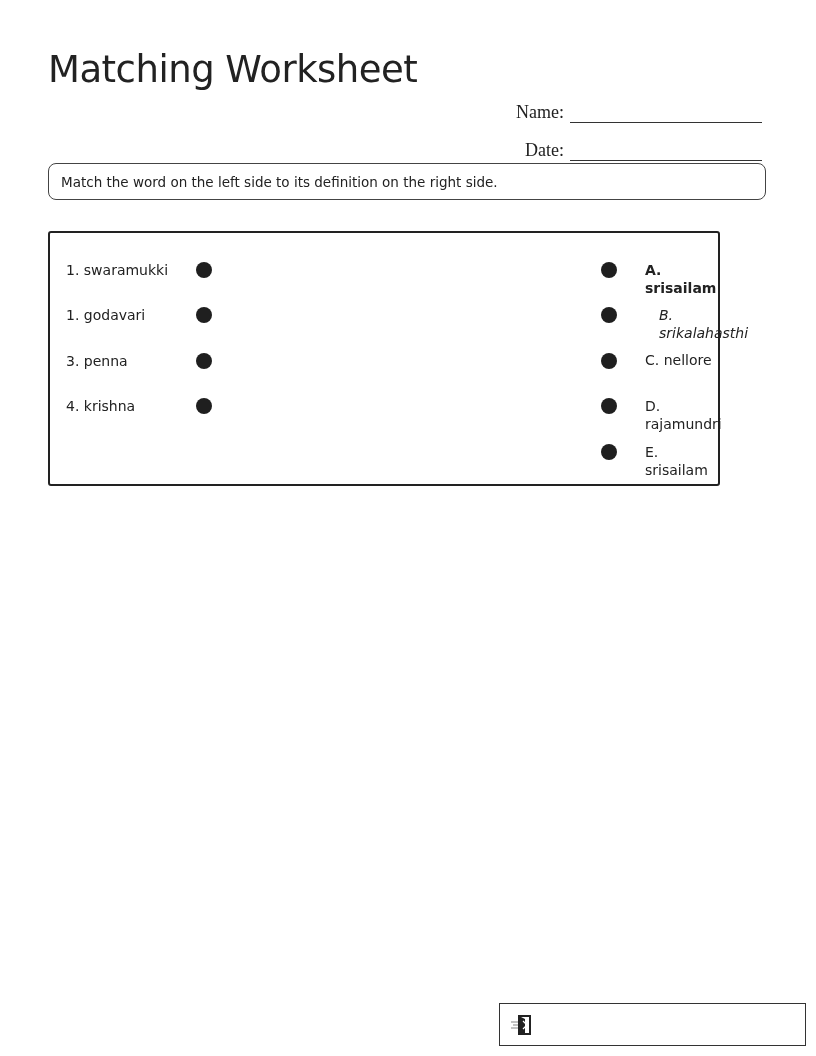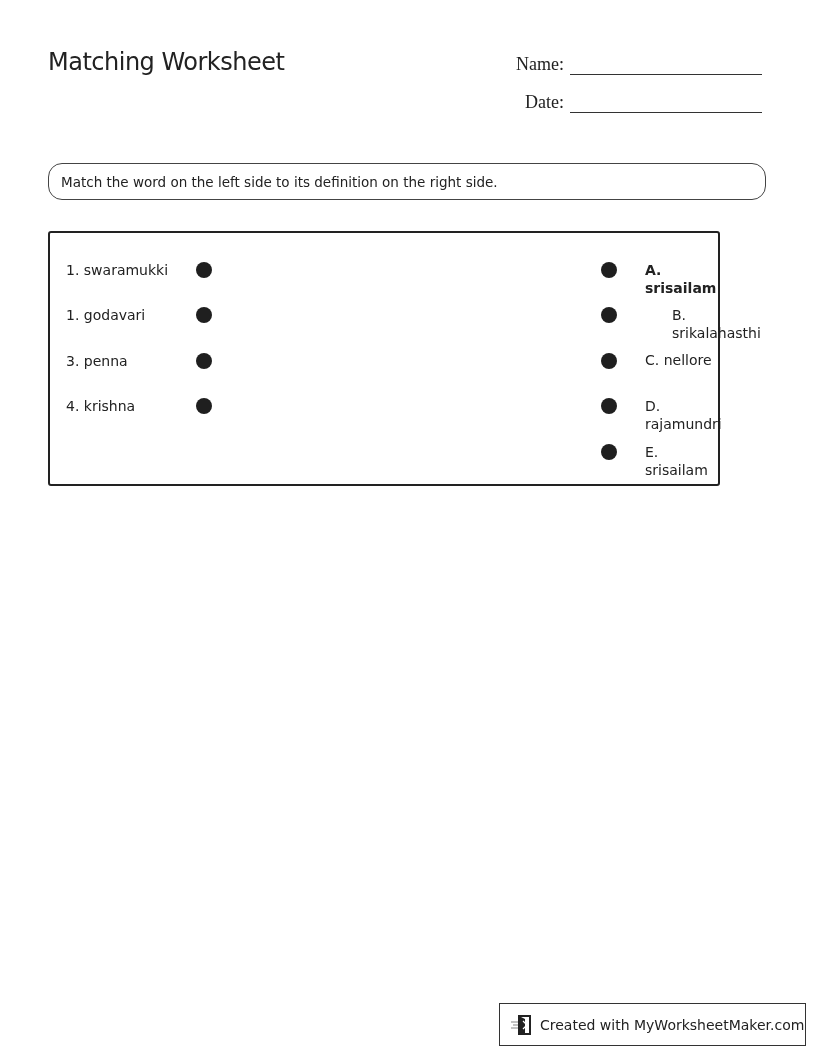--- a/index.html
+++ b/index.html
@@ -1,25 +1,25 @@
 <!DOCTYPE html>
 <html><head>
   <meta charset="utf-8">
   <style>
     html, body { margin: 0; padding: 0; background: #ffffff; }
     body { width: 816px; height: 1056px; position: relative; overflow: hidden;
            font-family: "DejaVu Sans", sans-serif; color: #222; }
-    .title { position: absolute; left: 48px; top: 48px; font-size: 24px; font-weight: normal;
+    .title { position: absolute; left: 48px; top: 48px; font-size: 37px; font-weight: normal;
              letter-spacing: -0.5px; color: #222; margin: 0; }
-    .field-row { position: absolute; display: flex; align-items: flex-end; }
+    .field-row { position: absolute; display: flex; align-items: flex-end; margin-top: 48px; }
     .field-label { font-family: "Liberation Serif", serif; font-size: 18px; color: #222;
                    text-align: right; width: 60px; margin-right: 6px; }
     .field-line { width: 192px; border-bottom: 1.3px solid #333; height: 20px; }
     .instructions { position: absolute; left: 48px; top: 163px; width: 718px; height: 37px;
-                    box-sizing: border-box; border: 1.5px solid #444; border-radius: 14px;
+                    box-sizing: border-box; border: 1.5px solid #444; border-radius: 8px;
                     font-size: 13.5px; padding: 0 12px; line-height: 36px; color: #222; }
     .match-box { position: absolute; left: 48px; top: 231px; width: 672px; height: 255px;
                  box-sizing: border-box; border: 2px solid #222; border-radius: 3px; }
     .item { position: absolute; font-size: 14px; color: #222; line-height: 18px; }
     .dot { position: absolute; width: 16px; height: 16px; border-radius: 50%; background: #1f1f1f; }
     .footer { position: absolute; left: 499px; top: 1003px; width: 307px; height: 43px;
               box-sizing: border-box; border: 1.3px solid #333; display: flex; align-items: center;
               padding-left: 10px; font-size: 14px; color: #222; }
     .footer svg { margin-right: 6px; }
   </style>
@@ -50,35 +50,34 @@
   <span class="item" style="left:16px; top:119px;">3. penna</span>
   <span class="dot" style="left:146px; top:120px;"></span>
 
   <span class="item" style="left:16px; top:164px;text-align:right;">4. krishna</span>
   <span class="dot" style="left:146px; top:165px;"></span>
 
   <span class="dot" style="left:551px; top:29px;"></span>
   <span class="item" style="left:595px; top:28px;font-weight:bold;">A. srisailam</span>
 
   <span class="dot" style="left:551px; top:74px;"></span>
-  <span class="item" style="left:622px; top:73px;">B. srikalahasthi</span>
+  <span class="item" style="left:609px; top:73px;font-style:italic;">B. srikalahasthi</span>
 
   <span class="dot" style="left:551px; top:120px;"></span>
   <span class="item" style="left:595px; top:118px;">C. nellore</span>
 
   <span class="dot" style="left:551px; top:165px;"></span>
   <span class="item" style="left:595px; top:164px;">D. rajamundri</span>
 
   <span class="dot" style="left:551px; top:211px;"></span>
   <span class="item" style="left:595px; top:210px;">E. srisailam</span>
 </div>
 
 <div class="footer">
   <svg width="24" height="22" viewBox="0 0 24 22">
     <line x1="1" y1="8" x2="8" y2="8" stroke="#999" stroke-width="1.2"></line>
     <line x1="3" y1="11" x2="8" y2="11" stroke="#999" stroke-width="1.2"></line>
     <line x1="1" y1="14" x2="8" y2="14" stroke="#999" stroke-width="1.2"></line>
     <path d="M9 2 L20 2 L20 20 L9 20 Z" fill="#fff" stroke="#222" stroke-width="2"></path>
     <path d="M9 2 L15 5 L15 21 L9 20 Z" fill="#222"></path>
     <path d="M13 7 L17 11 L13 15" fill="none" stroke="#fff" stroke-width="1.2"></path>
   </svg>
-  <span>Created with MyWorksheetMaker.com</span>
 </div>
 
 </body></html>

